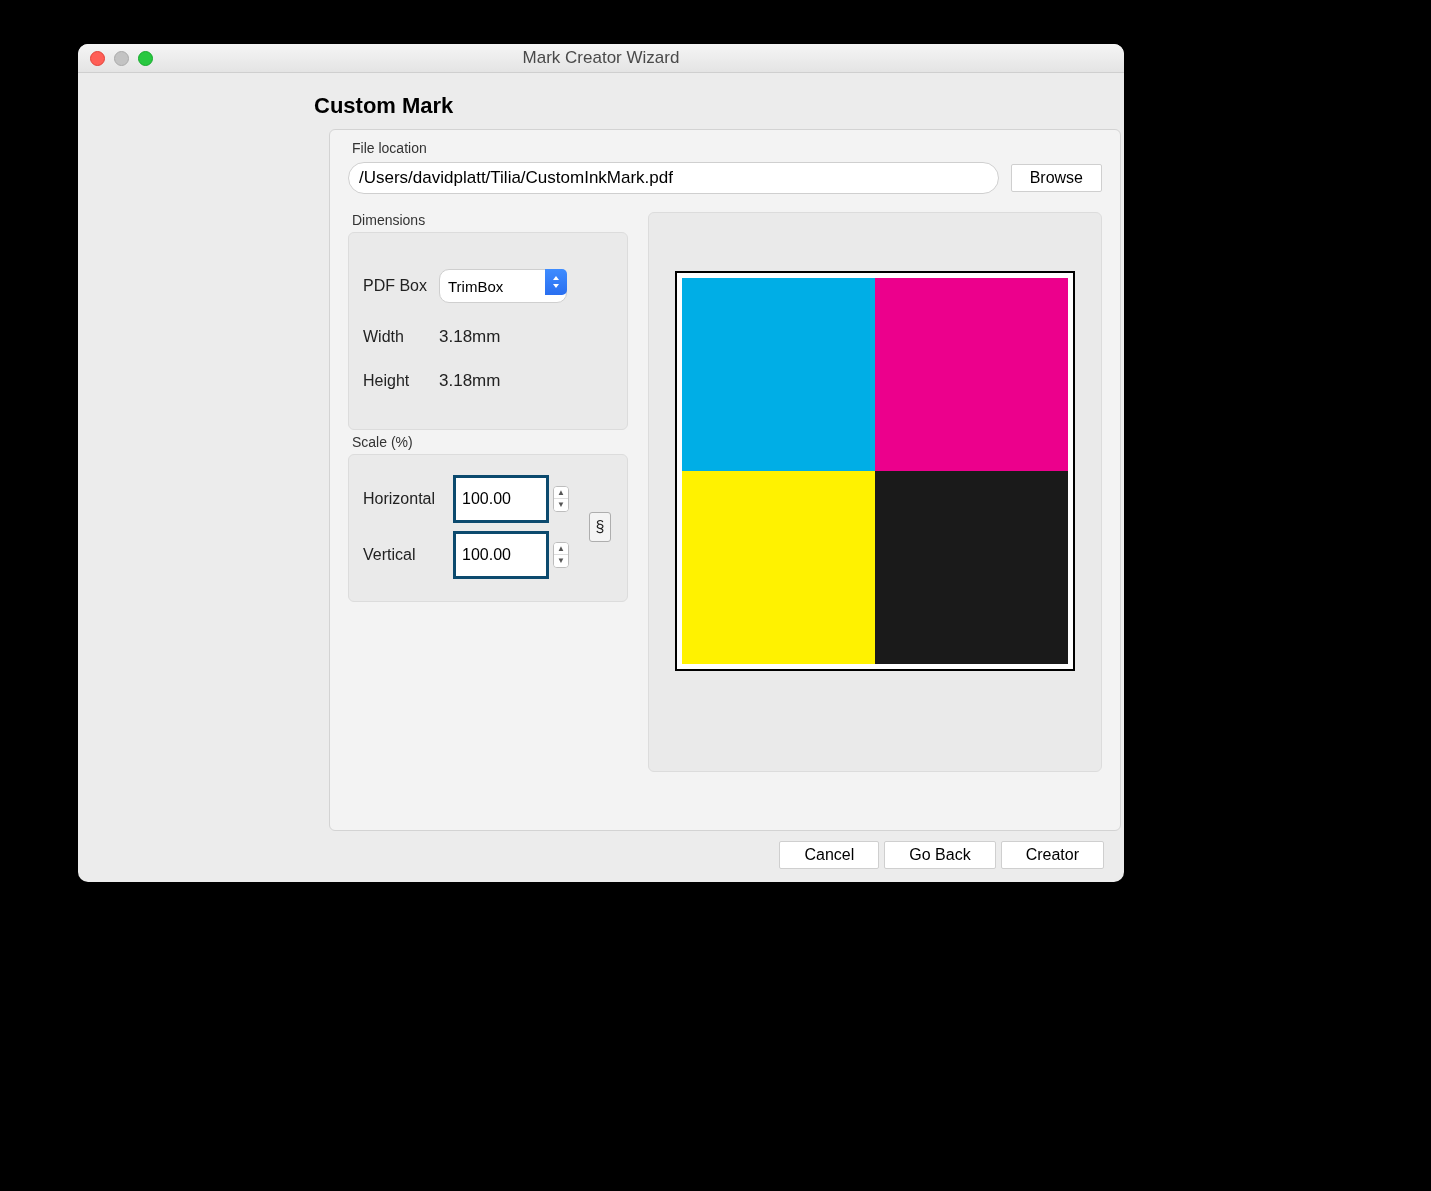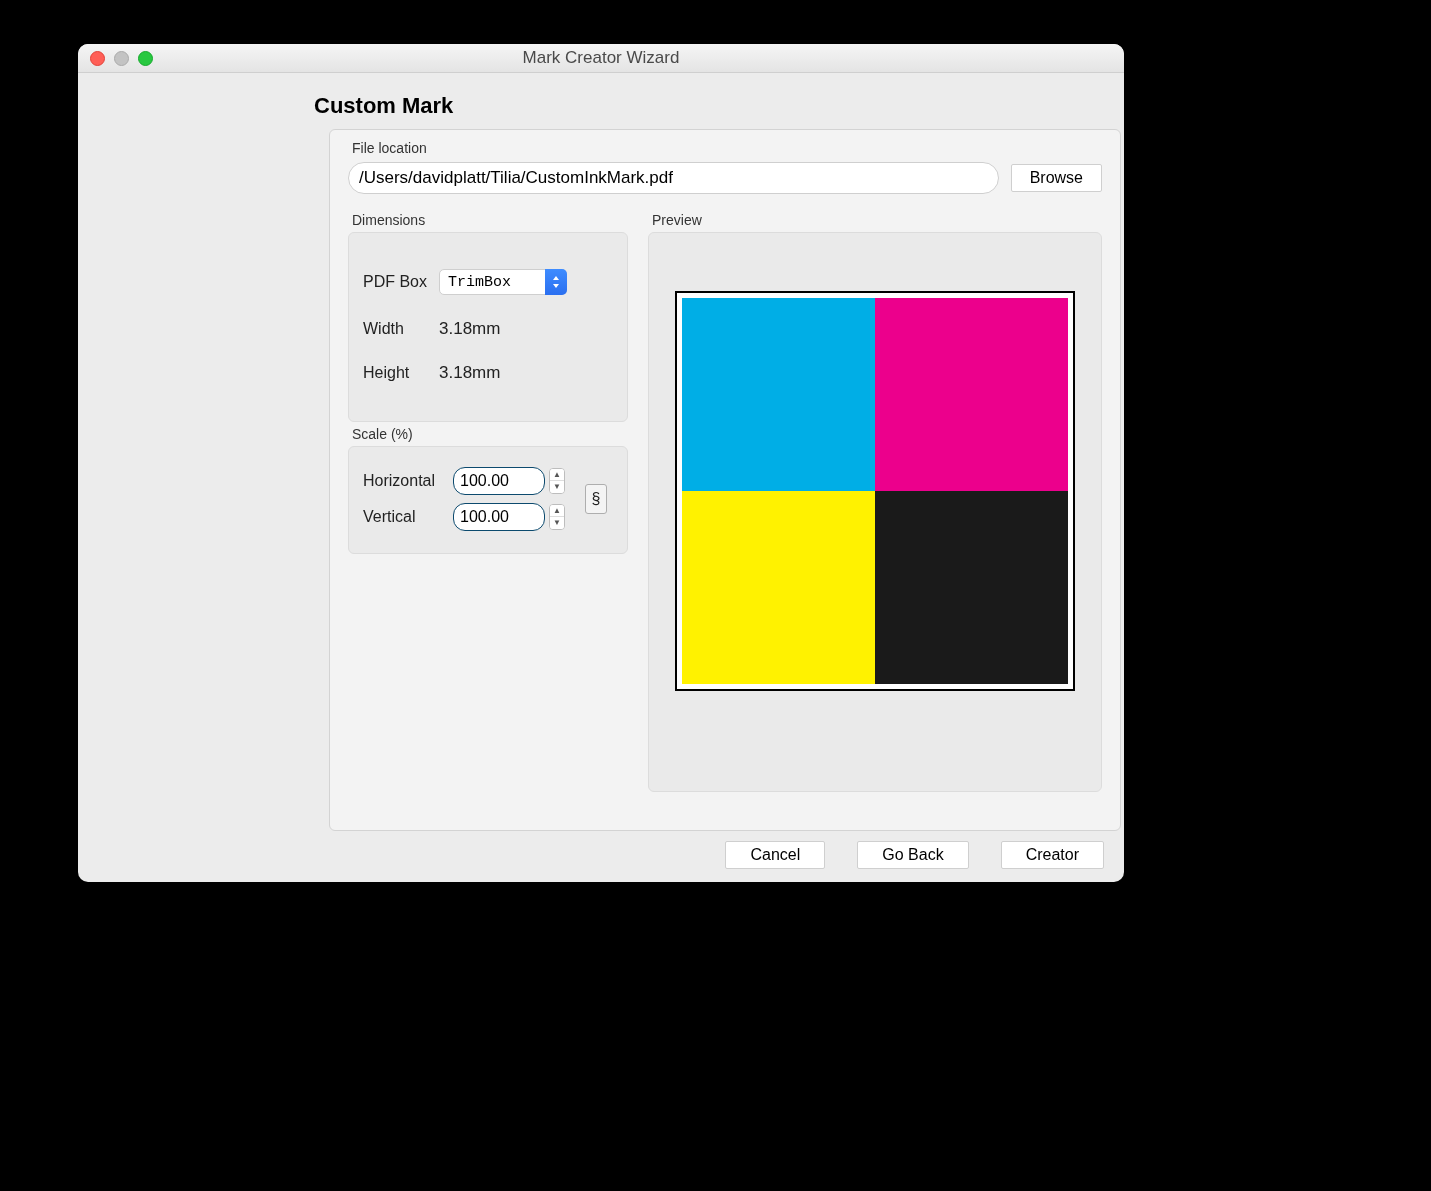--- a/index.html
+++ b/index.html
@@ -130,27 +130,27 @@
   .dim-row .lab { width: 76px; font-size:16px; }
   .dim-row .val { font-size:17px; }
   .select-wrap {
     position:relative;
     display:inline-block;
   }
   .select-wrap select {
     -webkit-appearance:none;
     appearance:none;
     width: 128px;
-    height:26px;
+    height:34px;
     border:1px solid #cfcfcf;
-    border-radius:5px;
+    border-radius:10px;
     background:#fff;
     padding: 0 26px 0 8px;
     font-size:15px;
-    font-family: Liberation Mono, monospace;
+    font-family: Liberation Sans, sans-serif;
   }
   .select-caret {
     position:absolute;
     right:0; top:0;
     width:22px; height:26px;
     background: linear-gradient(#3e8cff,#2a6ff0);
     border-radius: 0 5px 5px 0;
     pointer-events:none;
     display:flex;
     flex-direction:column;
@@ -171,23 +171,23 @@
     margin: 8px 0;
   }
   .scale-fields .lab { width: 90px; font-size:16px; }
   .stepper {
     display:flex;
     align-items:center;
   }
   .stepper input {
     width: 78px;
     height:26px;
-    border:1px solid #0c4a6e;
-    border-radius:12px;
-    padding: 0 6px;
+    border:3px solid #0c4a6e;
+    border-radius:0;
+    padding: 8px 6px;
     font-size:16px;
     font-family:inherit;
   }
   .spin {
     margin-left:4px;
     width:14px;
     display:flex;
     flex-direction:column;
     border:1px solid #bdbdbd;
     border-radius:4px;
@@ -247,21 +247,21 @@
   .sw-c { background:#00aee6; }
   .sw-m { background:#ec008c; }
   .sw-y { background:#fff200; }
   .sw-k { background:#1a1a1a; }
 
   .footer {
     position:absolute;
     right: 20px;
     bottom: 14px;
     display:flex;
-    gap: 32px;
+    gap: 5px;
   }
   .footer .mac-button { padding: 4px 24px; }
 </style>
 </head>
 <body>
 
 <div class="window">
   <div class="titlebar">
     <div class="traffic">
       <span class="tr-close"></span>
@@ -335,21 +335,20 @@
                   </div>
                 </div>
               </div>
               <div class="link-icon">§</div>
             </div>
           </div>
 
         </div>
 
         <div class="col-right">
-          <div class="sub-label">Preview</div>
           <div class="preview-panel">
             <div class="preview-canvas">
               <div class="swatch-grid">
                 <div class="sw-c"></div>
                 <div class="sw-m"></div>
                 <div class="sw-y"></div>
                 <div class="sw-k"></div>
               </div>
             </div>
           </div>

